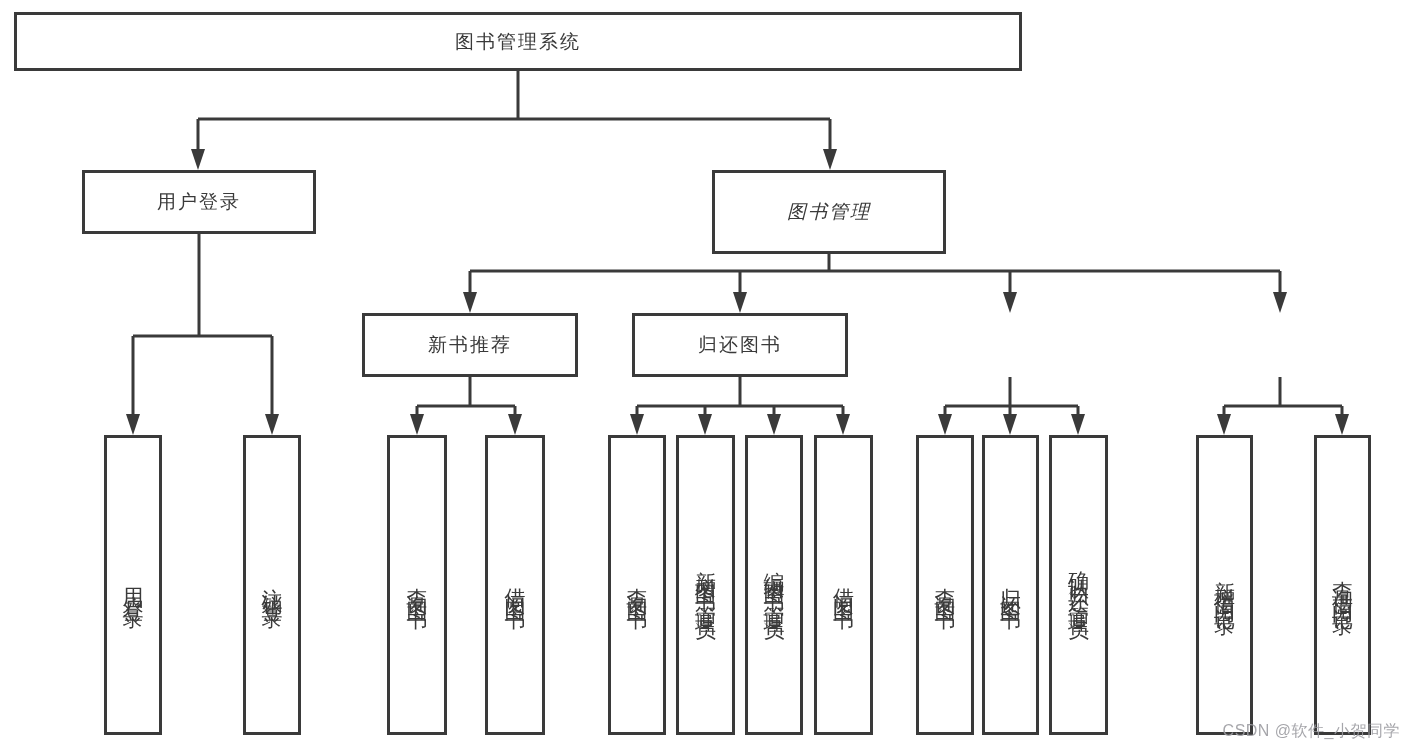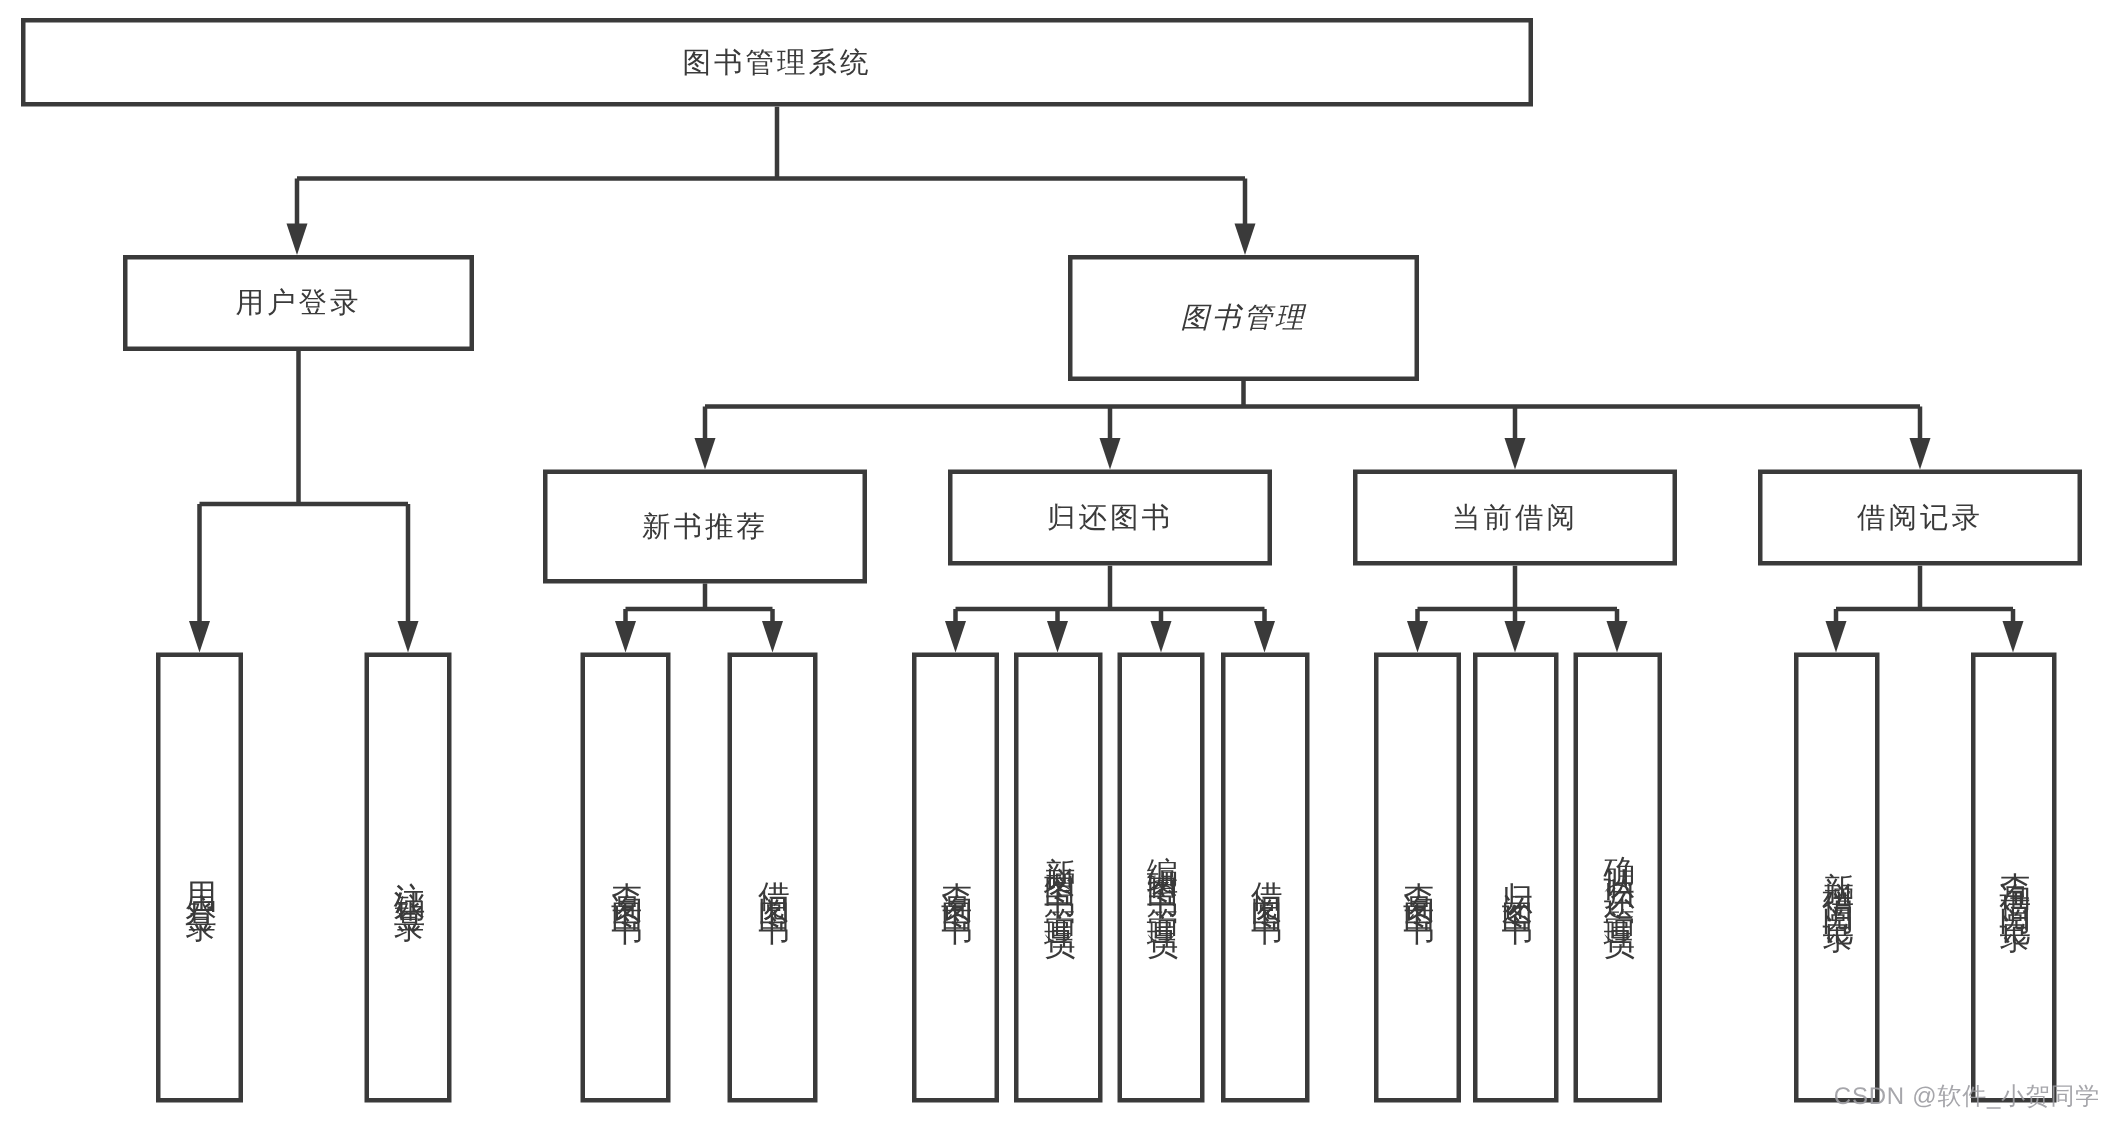--- a/index.html
+++ b/index.html
@@ -94,31 +94,25 @@
     <span class="h-label">图书管理系统</span>
   </div>
 
   <div class="box" style="left:82px;top:170px;width:234px;height:64px;">
     <span class="h-label">用户登录</span>
   </div>
   <div class="box" style="left:712px;top:170px;width:234px;height:84px;font-style:italic;">
     <span class="h-label">图书管理</span>
   </div>
 
-  <div class="box" style="left:362px;top:313px;width:216px;height:76px;">
+  <div class="box" style="left:362px;top:313px;width:216px;height:64px;">
     <span class="h-label">新书推荐</span>
   </div>
   <div class="box" style="left:632px;top:313px;width:216px;height:64px;">
     <span class="h-label">归还图书</span>
-  </div>
-  <div class="box" style="left:902px;top:313px;width:216px;height:64px;">
-    <span class="h-label">当前借阅</span>
-  </div>
-  <div class="box" style="left:1172px;top:313px;width:216px;height:64px;">
-    <span class="h-label">借阅记录</span>
   </div>
 
   <div class="box leaf" style="left:104px;top:435px;width:58px;height:300px;">
     <span class="v-label">用户登录</span>
   </div>
   <div class="box leaf" style="left:243px;top:435px;width:58px;height:300px;">
     <span class="v-label">注销登录</span>
   </div>
 
   <div class="box leaf" style="left:387px;top:435px;width:60px;height:300px;">

